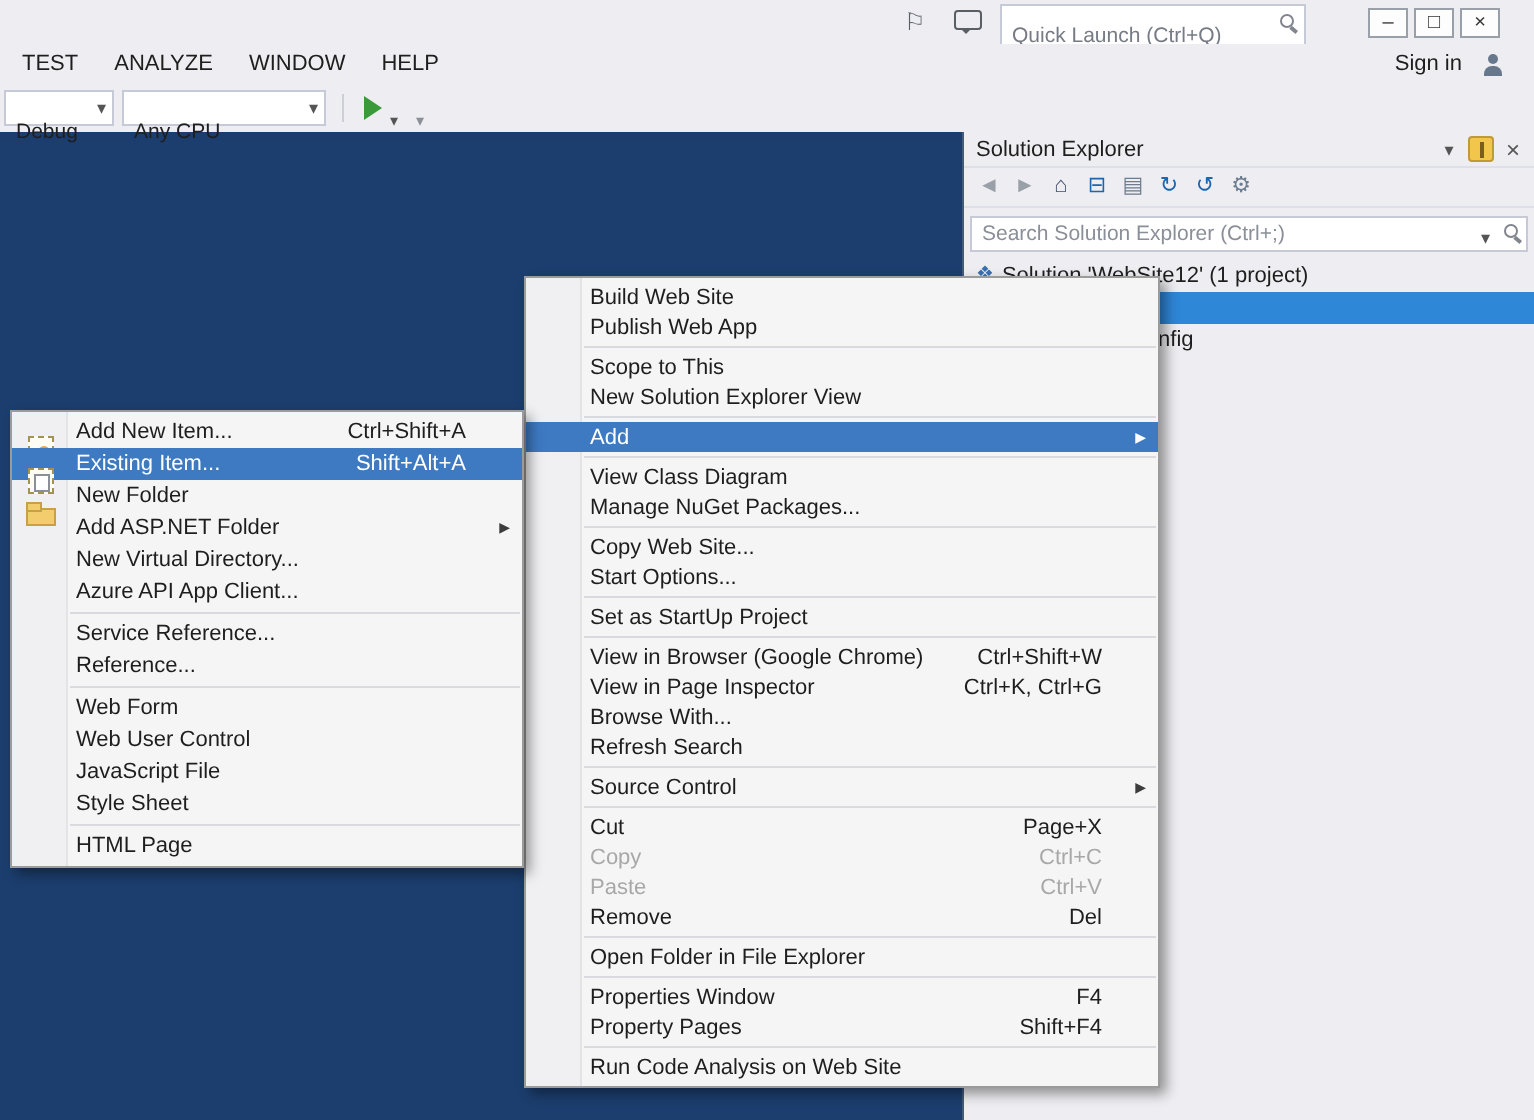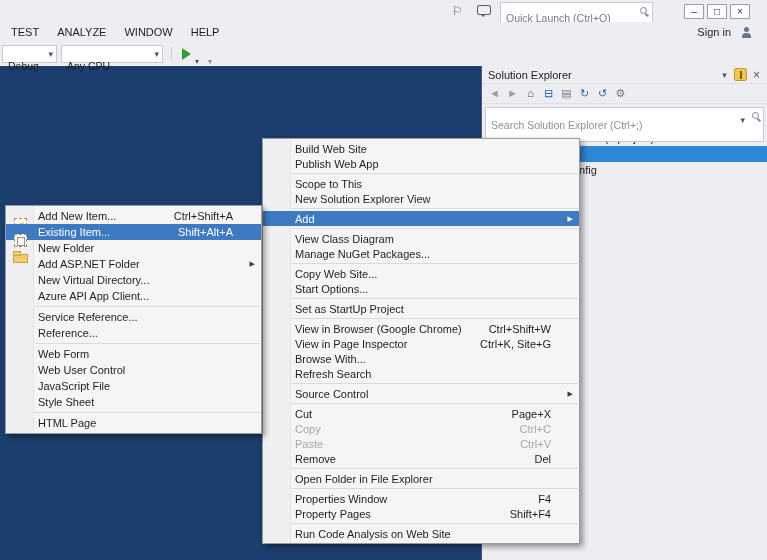--- a/index.html
+++ b/index.html
@@ -51,21 +51,21 @@
   .se-title{position:relative;height:17px;display:flex;align-items:center;padding:0 3px 0 6px;font-size:11px;color:#1e1e1e;}
   .se-title-text{flex:1;}
   .se-btn{width:15px;height:14px;display:flex;align-items:center;justify-content:center;color:#555;}
   .se-chevron::after{content:"▾";font-size:9px;}
   .se-pin{width:13px;height:13px;background:#f2c64b;border:1px solid #c09a36;border-radius:2px;position:relative;margin:0 2px;}
   .se-pin::after{content:"";position:absolute;left:5px;top:2px;width:2px;height:8px;background:#7a5c1e;}
   .se-close::after{content:"×";font-size:12px;}
   .se-toolbar{height:21px;display:flex;align-items:center;gap:1px;padding:0 4px;border-top:1px solid #dde0e8;border-bottom:1px solid #dde0e8;}
   .tb-ic{width:17px;height:17px;display:flex;align-items:center;justify-content:center;font-size:11px;line-height:1;}
   .se-search{position:relative;height:24px;padding:3px;}
-  .se-search input{width:100%;height:35px;border:1px solid #c6c9d6;background:#fff;font-family:inherit;font-size:10.5px;padding:0 54px 0 5px;color:#444;outline:none;}
+  .se-search input{width:100%;height:18px;border:1px solid #c6c9d6;background:#fff;font-family:inherit;font-size:10.5px;padding:0 54px 0 5px;color:#444;outline:none;}
   .se-search input::placeholder{color:#8a8f98;}
   .se-search .magnifier{position:absolute;right:8px;top:8px;}
   .se-search-chevron{position:absolute;right:22px;top:5px;}
   .se-search-chevron::after{content:"▾";font-size:9px;color:#555;}
   .se-tree{padding-top:2px;font-size:11px;color:#1e1e1e;}
   .tree-row{height:16px;line-height:16px;display:flex;align-items:center;white-space:nowrap;}
   .sol-icon{margin:0 4px 0 6px;color:#3a6fb0;font-size:10px;}
   .tree-row.selected{background:var(--selection-blue,#2f87d8);}
   .tree-row.cfg{padding-left:48px;}
   .cfg-icon{margin-right:3px;color:#8a8f98;font-size:10px;}
@@ -252,21 +252,21 @@
     <div class="menu-sep"></div>
     <div class="menu-item">
       <span class="mi ic-view-in-browser" style="color: rgb(47, 127, 208);"></span>
       <span class="mlabel">View in Browser (Google Chrome)</span>
       <span class="mshortcut">Ctrl+Shift+W</span>
 
     </div>
     <div class="menu-item">
       <span class="mi ic-page-inspector" style="color: rgb(122, 95, 176);"></span>
       <span class="mlabel">View in Page Inspector</span>
-      <span class="mshortcut">Ctrl+K, Site+G</span>
+      <span class="mshortcut">Ctrl+K, Ctrl+G</span>
 
     </div>
     <div class="menu-item">
       <span class="mi"></span>
       <span class="mlabel">Browse With...</span>
       <span class="mshortcut"></span>
 
     </div>
     <div class="menu-item">
       <span class="mi ic-refresh" style="color: rgb(28, 102, 176);"></span>

